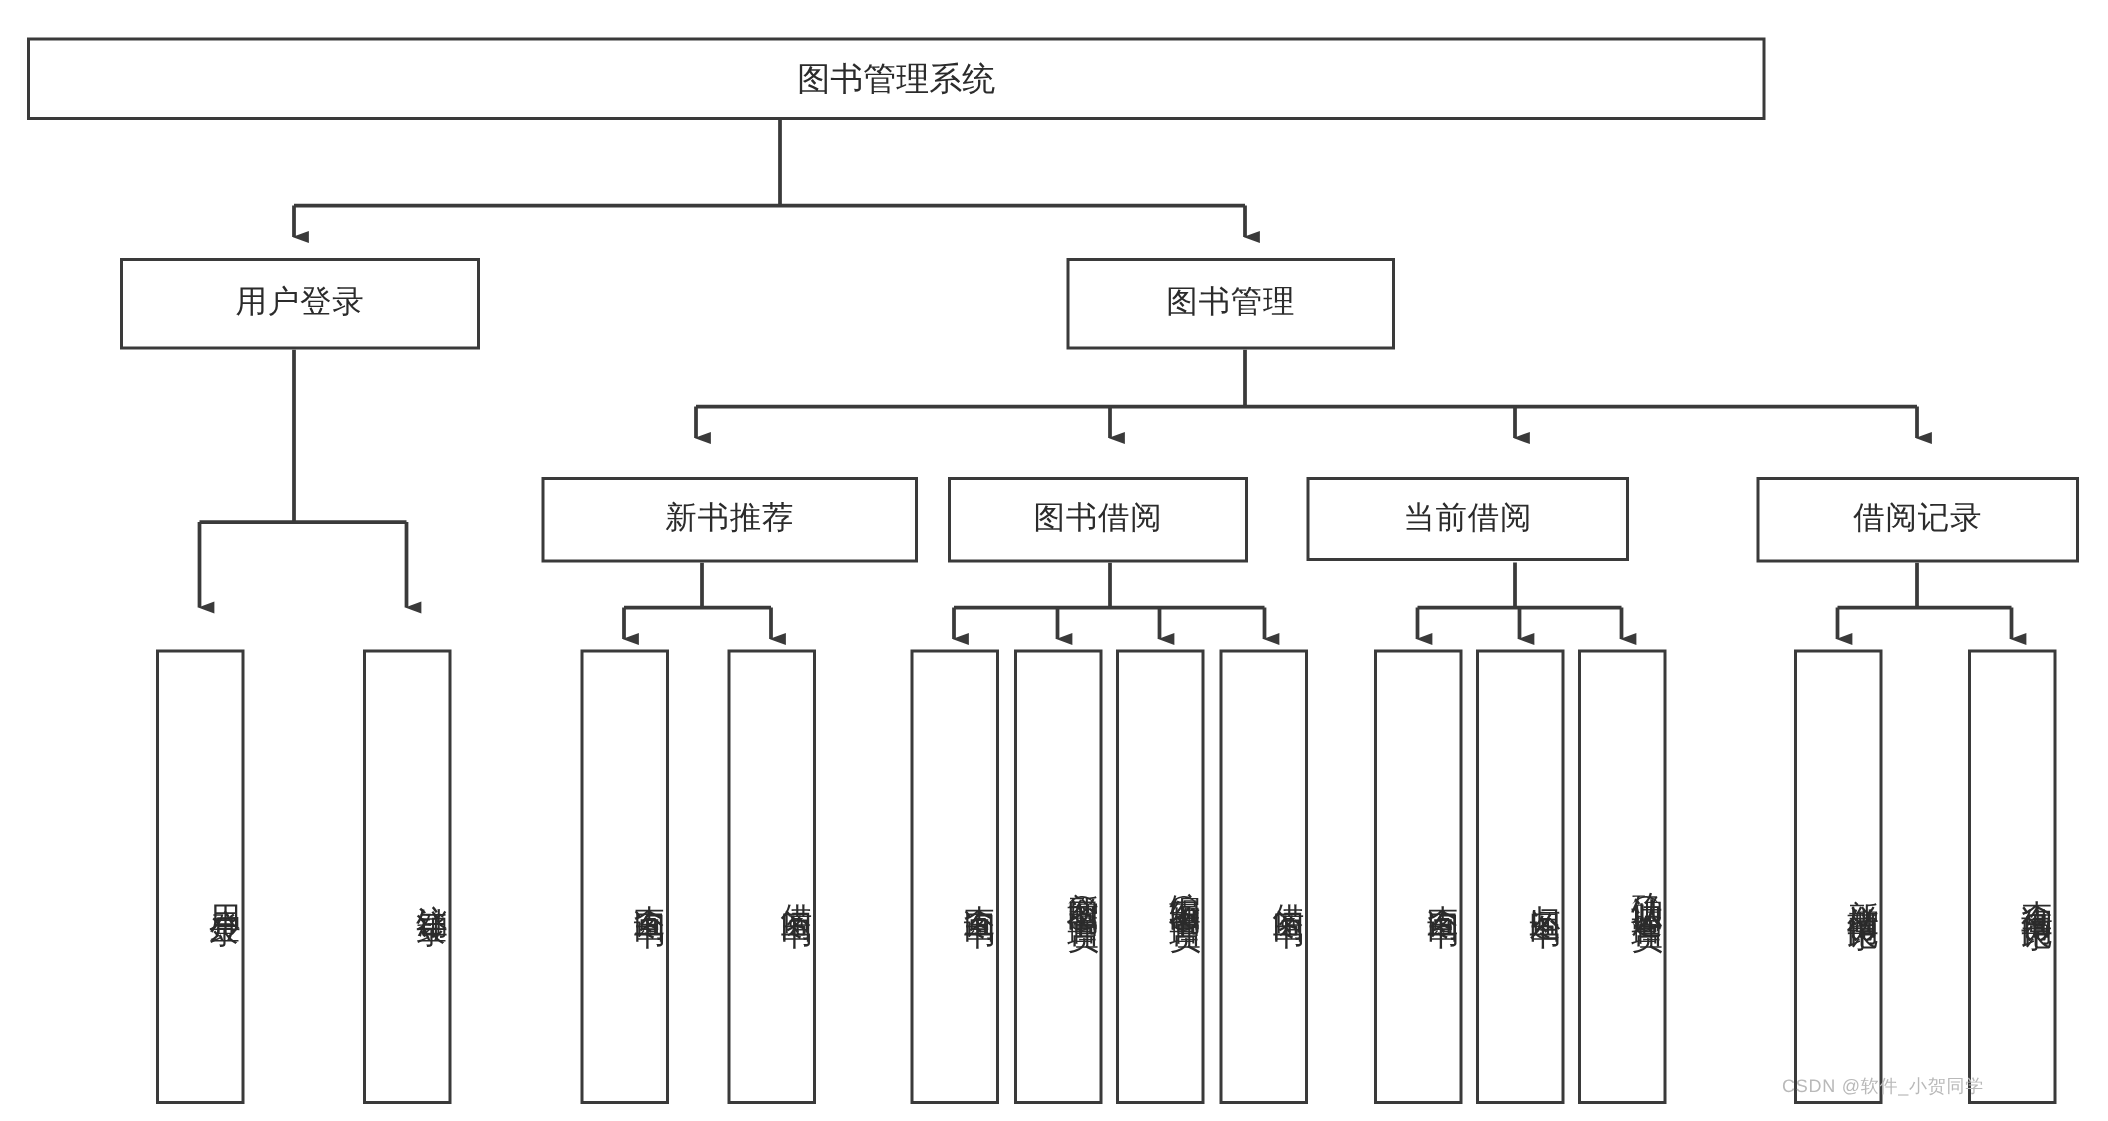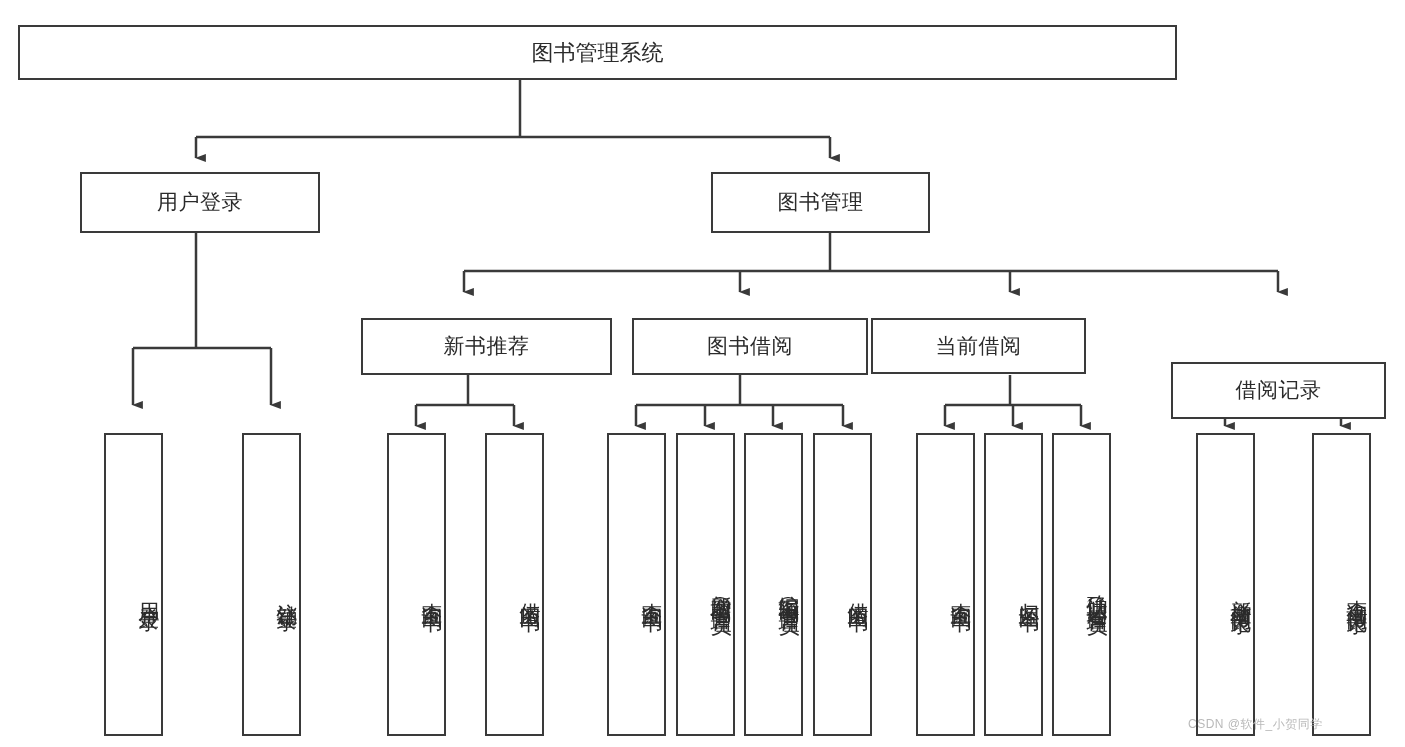--- a/index.html
+++ b/index.html
@@ -134,29 +134,29 @@
   </div>
 
   <div class="node-box horizontal" style="left:711px; top:172px; width:219px; height:61px;">
     <span class="node-label">图书管理</span>
   </div>
 
   <div class="node-box horizontal" style="left:361px; top:318px; width:251px; height:57px;">
     <span class="node-label">新书推荐</span>
   </div>
 
-  <div class="node-box horizontal" style="left:632px; top:318px; width:236px; height:57px;">
+  <div class="node-box horizontal" style="left:632px; top:318px; width:200px; height:57px;">
     <span class="node-label">图书借阅</span>
   </div>
 
   <div class="node-box horizontal" style="left:871px; top:318px; width:215px; height:56px;">
     <span class="node-label">当前借阅</span>
   </div>
 
-  <div class="node-box horizontal" style="left:1171px; top:318px; width:215px; height:57px;margin-top:44px;">
+  <div class="node-box horizontal" style="left:1171px; top:318px; width:215px; height:57px;">
     <span class="node-label">借阅记录</span>
   </div>
 
   <div class="node-box vertical" style="left:104px; top:433px; width:59px; height:303px;">
     <span class="node-label">用户登录</span>
   </div>
 
   <div class="node-box vertical" style="left:242px; top:433px; width:59px; height:303px;">
     <span class="node-label">注销登录</span>
   </div>

